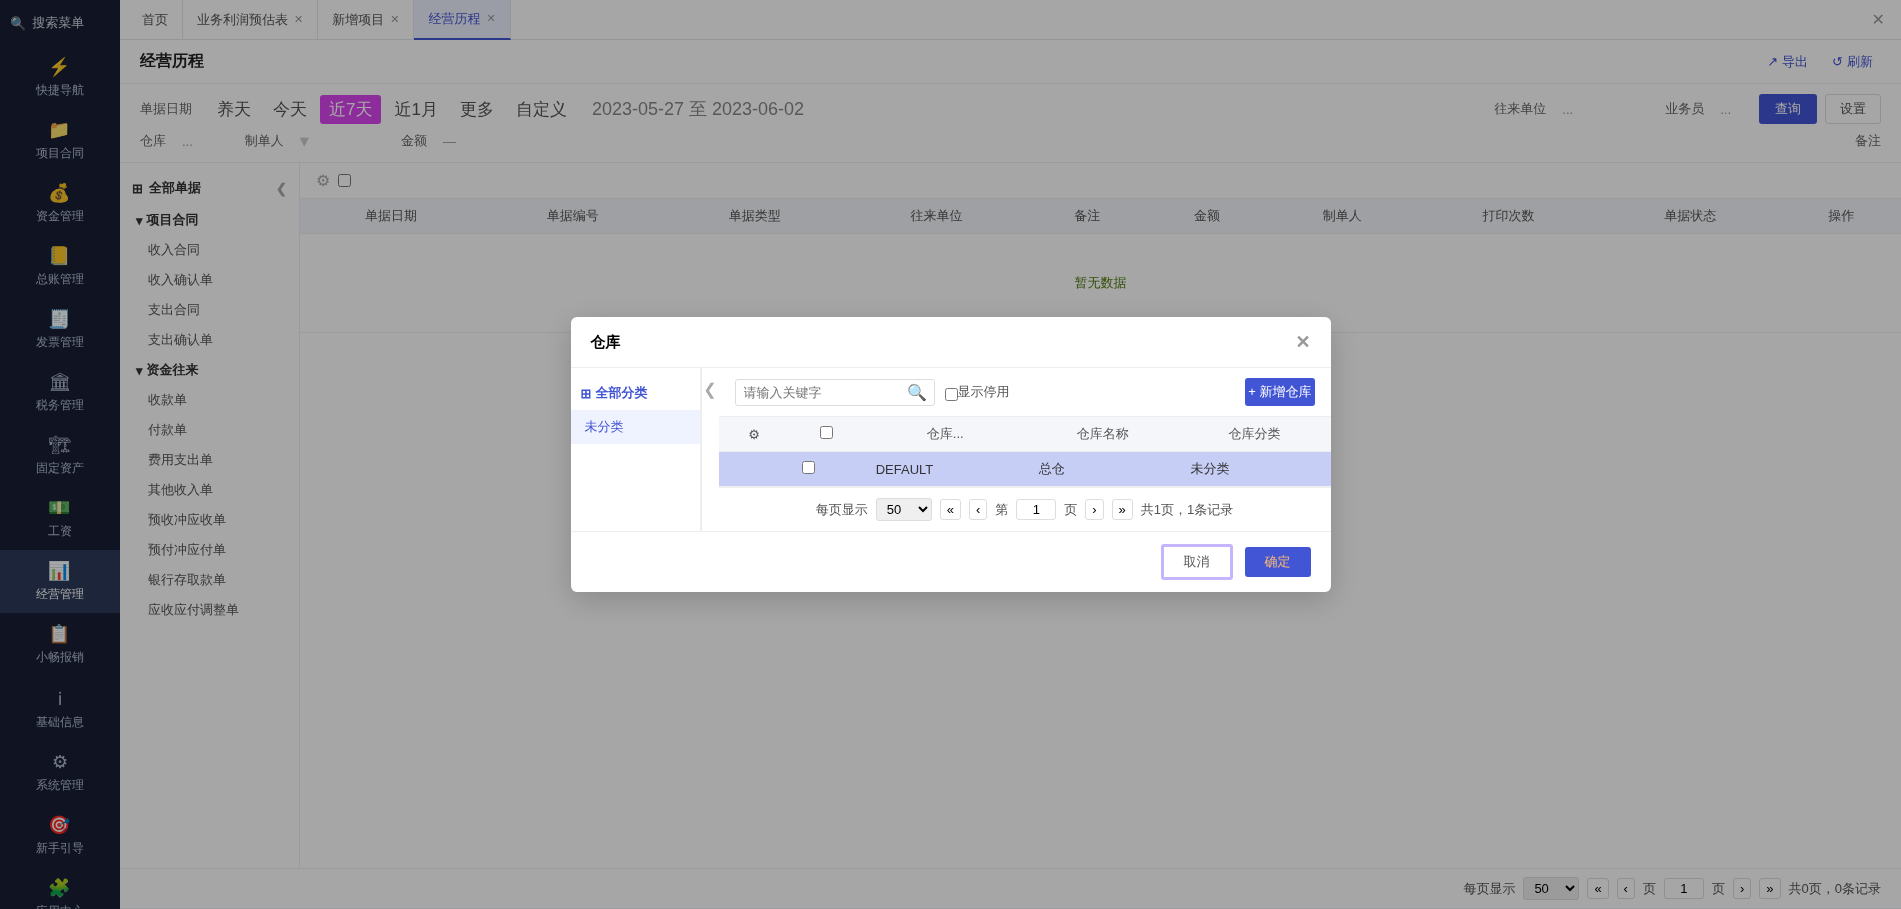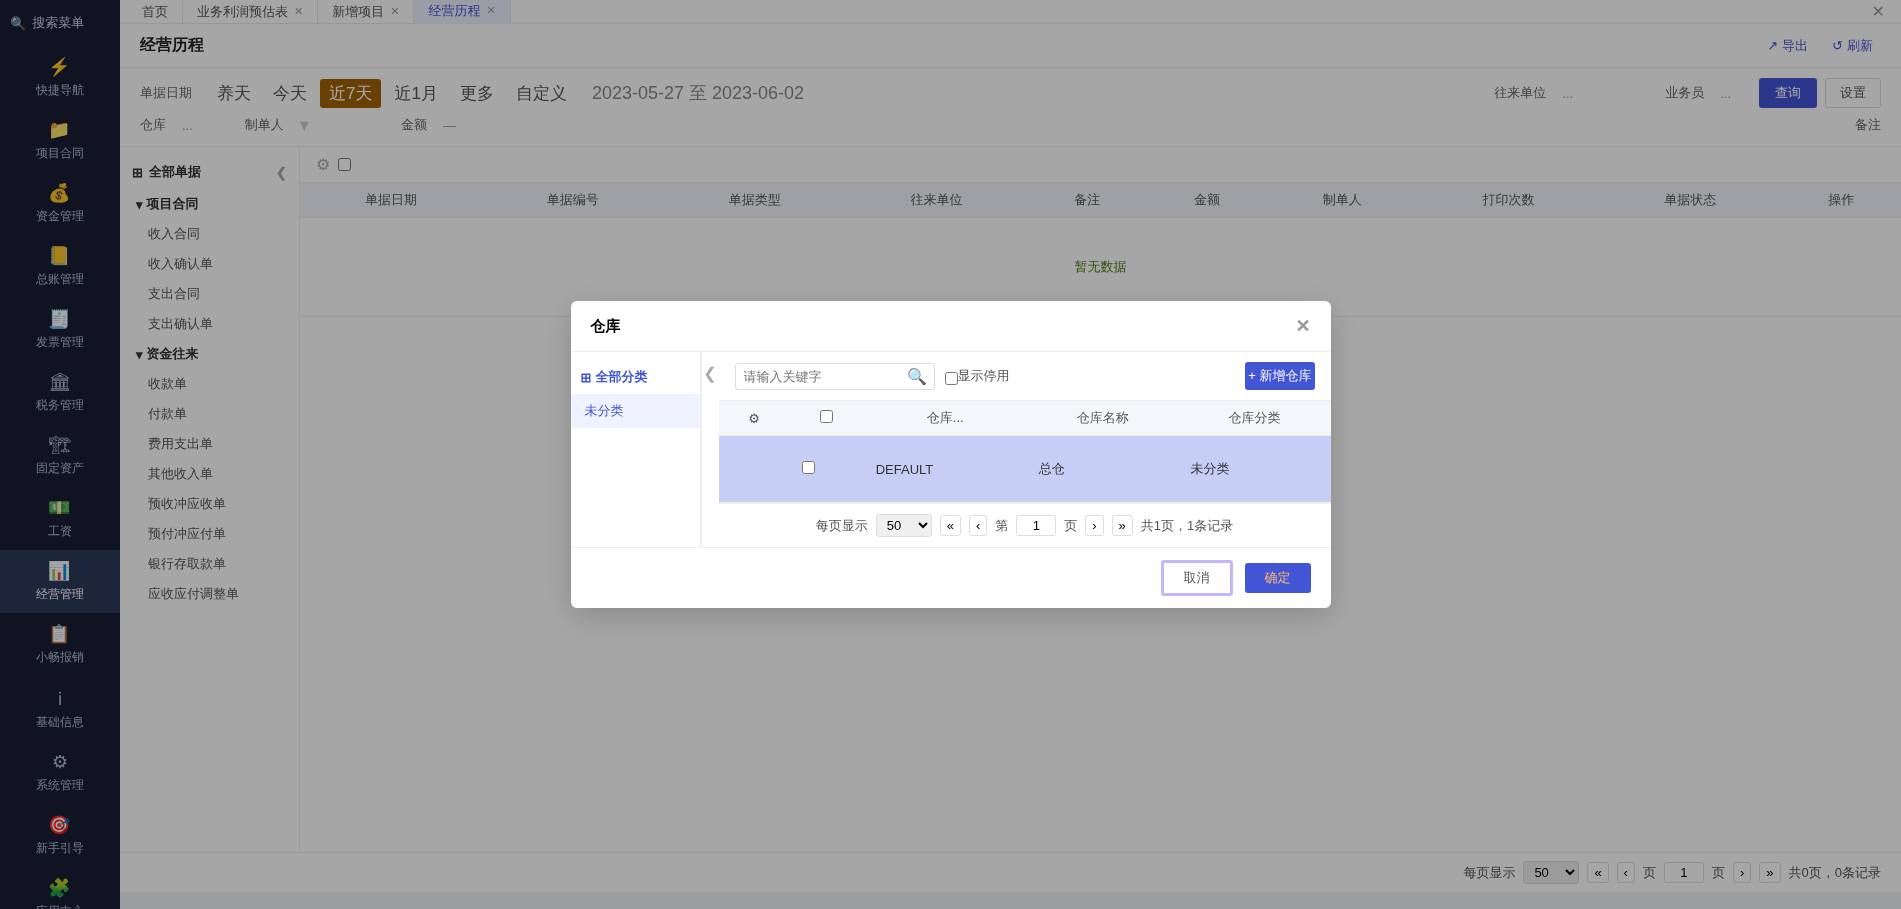--- a/index.html
+++ b/index.html
@@ -49,21 +49,21 @@
       height: 909px;
       overflow: hidden;
     }
 
     
     .tabs-bar {
       display: flex;
       align-items: center;
       background: #fff;
       border-bottom: 1px solid #e5e7eb;
-      height: 24px;
+      height: 40px;
       padding: 0 8px;
     }
     .tab {
       display: flex;
       align-items: center;
       padding: 0 14px;
       height: 40px;
       font-size: 13px;
       color: #555;
       cursor: pointer;
@@ -113,21 +113,21 @@
     .filter-date-btns { display: flex; gap: 4px; align-items: center; }
     .date-btn {
       padding: 2px 8px;
       border-radius: 3px;
       cursor: pointer;
       font-size: 17px;
       color: #555;
       border: 1px solid transparent;
     }
     .date-btn.active {
-      background: #a16207;
+      background: #d946ef;
       color: #fff;
     }
     .filter-date-range { font-size: 18px; color: #888; }
     .filter-dotted {
       display: flex; align-items: center; gap: 4px; color: #999; font-size: 13px;
     }
     .btn-query {
       background: #4255d4; color: #fff; border: none; border-radius: 3px; padding: 5px 16px; font-size: 13px; cursor: pointer;
     }
     .btn-setting {
@@ -236,21 +236,21 @@
     .search-input {
       border: none; outline: none; font-size: 13px; width: 160px; color: #555;
     }
     .checkbox-label { display: flex; align-items: flex-end; font-size: 13px; color: #555; }
     .btn-add {
       margin-left: auto; background: #4255d4; color: #fff; border: none; border-radius: 3px; padding: 5px 3px; font-size: 13px; cursor: pointer; display: flex; align-items: center; gap: 4px;
     }
     .modal-table-wrap { flex: 1; overflow: auto; }
     .modal-table { width: 100%; border-collapse: collapse; font-size: 13px; }
     .modal-table th { background: #f5f6fa; color: #555; font-weight: normal; padding: 8px 12px; border-bottom: 1px solid #eee; white-space: nowrap; }
-    .modal-table td { padding: 24px 12px; border-bottom: 1px solid #f0f0f0; color: #333; }
+    .modal-table td { padding: 8px 12px; border-bottom: 1px solid #f0f0f0; color: #333; }
     .modal-table tr.selected td { background: #c7cef5; }
     .modal-pagination {
       display: flex; align-items: center; justify-content: center; padding: 10px 16px; border-top: 1px solid #eee; font-size: 13px; gap: 8px; color: #555;
     }
     .modal-footer {
       display: flex; align-items: center; justify-content: flex-end; padding: 12px 20px; gap: 12px; border-top: 1px solid #eee;
     }
     .btn-cancel {
       border: 3px solid #c4b5fd; border-radius: 3px; padding: 6px 20px; font-size: 13px; cursor: pointer; background: #fff; color: #555;
     }

